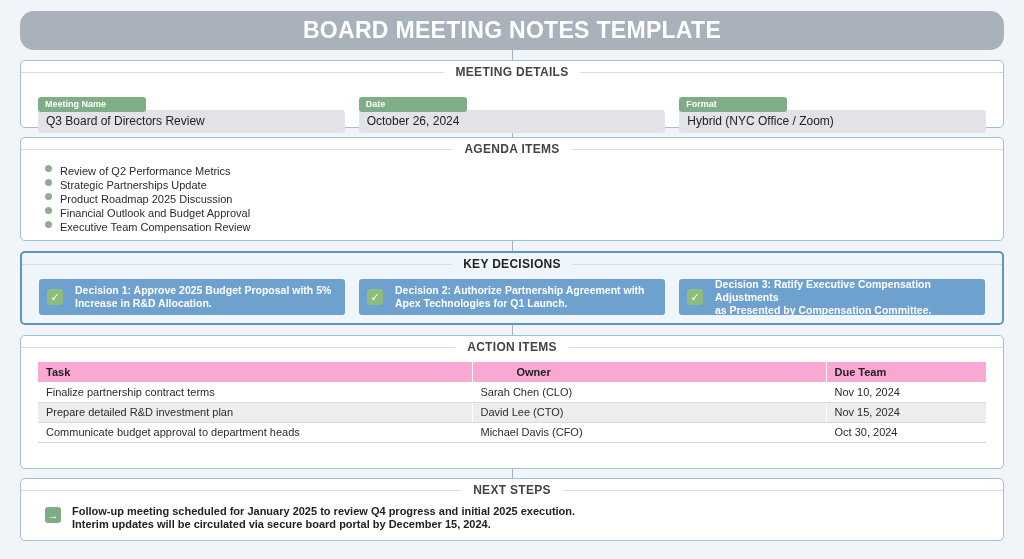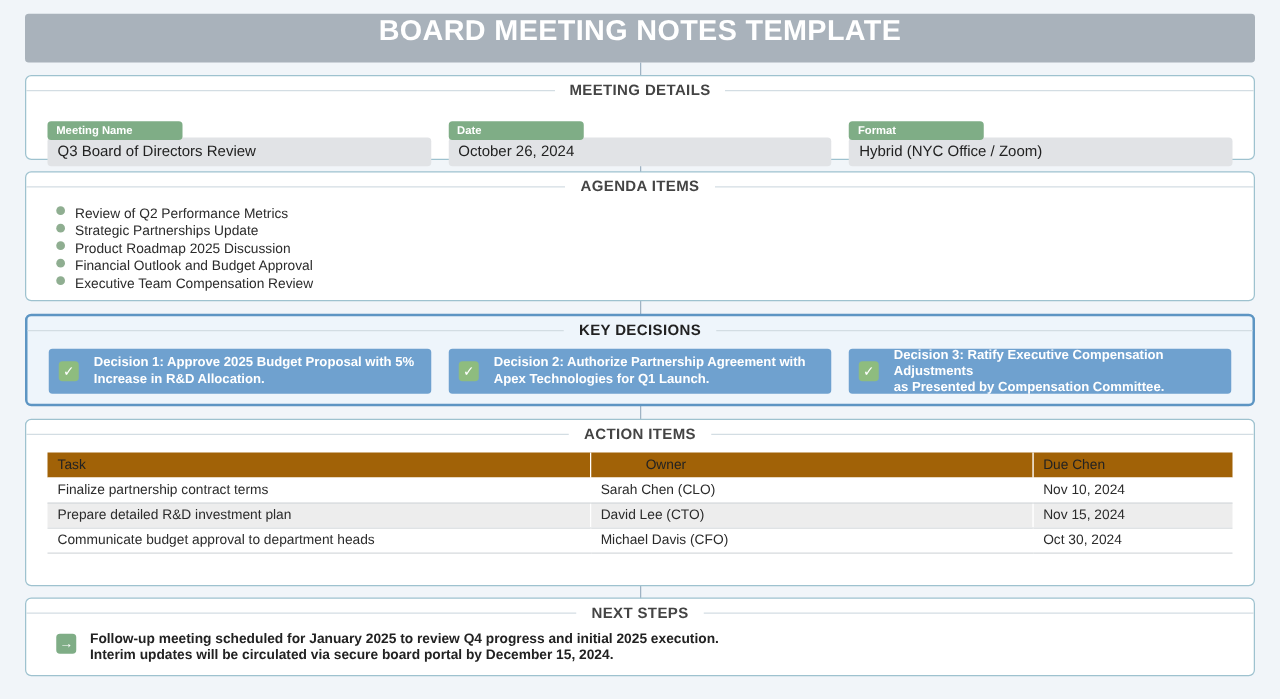--- a/index.html
+++ b/index.html
@@ -9,22 +9,22 @@
       font-family: "Liberation Sans", "DejaVu Sans", sans-serif;
       color: #222;
       position: relative;
     }
     .connector {
       position: absolute; left: 512px; top: 50px; width: 1px; height: 490px;
       background: #9fb3c4;
     }
     .title-bar {
       position: absolute; left: 20px; top: 11px; width: 984px; height: 39px;
-      background: #a9b2bb; border-radius: 3px;
-      display: flex; align-items: flex-start; justify-content: center;
+      background: #a9b2bb; border-radius: 14px;
+      display: flex; align-items: center; justify-content: center;
     }
     .title-bar h1 {
       color: #fff; font-size: 23px; font-weight: bold; letter-spacing: 0.3px;
     }
     .section {
       position: absolute; left: 20px; width: 984px;
       background: #fff; border: 1.5px solid #9ec2cf; border-radius: 5px;
     }
     .section-head {
       position: relative; height: 22px; display: flex; align-items: center; justify-content: center;
@@ -71,21 +71,21 @@
     .check {
       width: 16px; height: 16px; background: #8ebc7f; border-radius: 3px;
       display: flex; align-items: center; justify-content: center;
       color: #fff; font-size: 11px; margin-right: 12px; flex-shrink: 0;
     }
     .decision-text { color: #fff; font-size: 10.5px; font-weight: bold; line-height: 13px; }
     .sec-actions { top: 335px; height: 134px; }
     .sec-actions .section-head span { background: #fff; }
     table { border-collapse: collapse; margin: 4px 17px 0 17px; width: 948px; }
     th {
-      background: #a16207; text-align: left; font-size: 11px; font-weight: normal;
+      background: #f9a8d4; text-align: left; font-size: 11px; font-weight: bold;
       height: 20px; padding: 0 8px; color: #222;
     }
     th + th, td + td { border-left: 1px solid #fff; }
     td {
       font-size: 11px; height: 20px; padding: 0 8px; color: #2b2b2b;
       border-bottom: 1px solid #d6dadd;
     }
     tr.odd td { background: #fff; }
     tr.even td { background: #ededed; }
     .col-task { width: 434px; }
@@ -188,21 +188,21 @@
 
 <section class="section sec-actions">
   <div class="section-head">
     <span>ACTION ITEMS</span>
   </div>
   <table>
     <thead>
       <tr>
         <th class="col-task">Task</th>
         <th class="col-owner">Owner</th>
-        <th>Due Chen</th>
+        <th>Due Team</th>
       </tr>
     </thead>
     <tbody>
       <tr class="odd">
         <td>Finalize partnership contract terms</td>
         <td>Sarah Chen (CLO)</td>
         <td>Nov 10, 2024</td>
       </tr>
       <tr class="even">
         <td>Prepare detailed R&amp;D investment plan</td>

